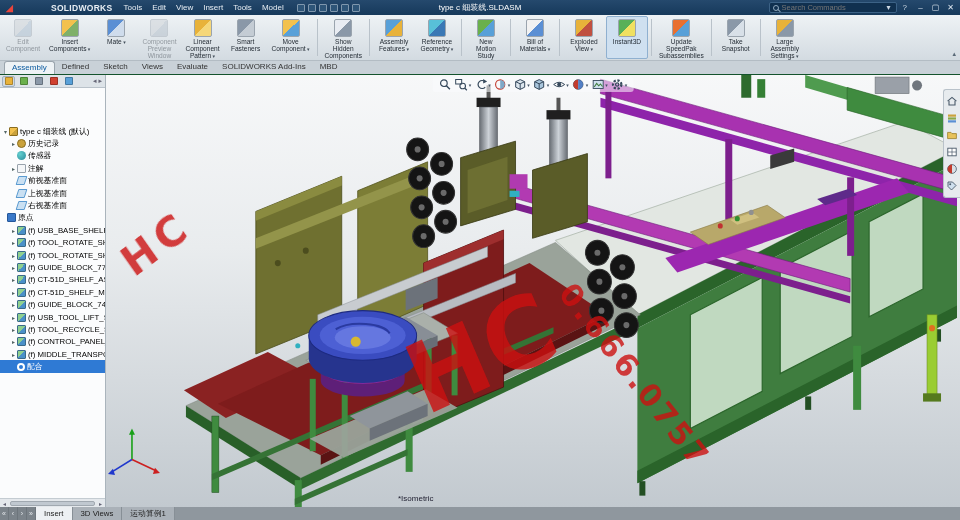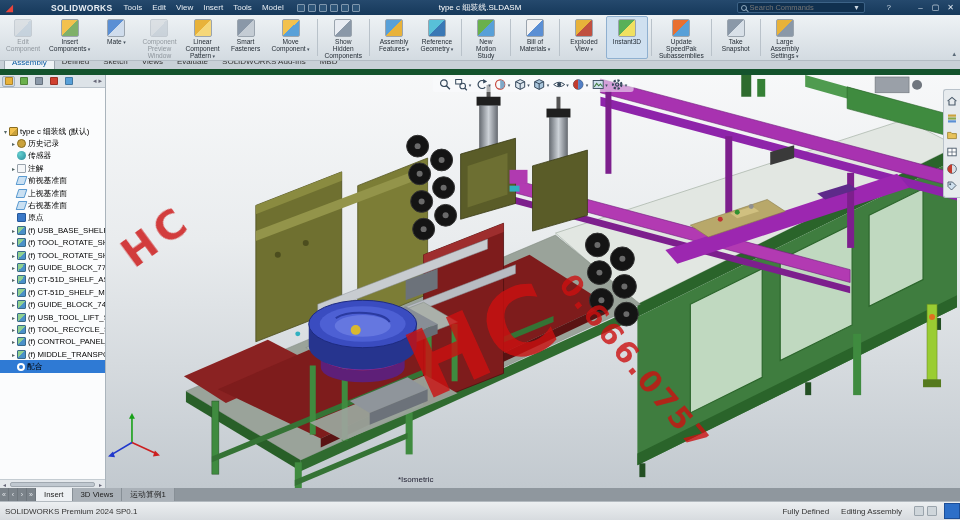--- a/index.html
+++ b/index.html
@@ -7,21 +7,21 @@
 #app{width:960px;height:520px;display:flex;flex-direction:column;}
 
 
 .titlebar{height:15px;background:linear-gradient(#25496d,#16395b);display:flex;align-items:center;color:#e8eef4;font-size:8px;padding:0 2px;position:relative;flex:none;}
 .swmark{color:#e8453c;font-size:9px;margin:0 2px 0 4px;font-weight:bold;}
 .swname{font-weight:bold;font-size:8.5px;letter-spacing:.3px;margin-right:6px;padding-left:36px;}
 .menu-item{padding:0 5px;cursor:default;}
 .qat{display:flex;gap:3px;margin-left:8px;align-items:center;}
 .qicon{width:8px;height:8px;border:1px solid #7f97ad;background:#2e5578;border-radius:1px;}
 .doctitle{position:absolute;left:50%;transform:translateX(-50%);font-size:8px;color:#fff;white-space:nowrap;}
-.tb-right{margin-left:auto;display:flex;align-items:center;gap:20px;}
+.tb-right{margin-left:auto;display:flex;align-items:center;gap:4px;}
 .searchbox{display:flex;align-items:center;background:#10304f;border:1px solid #3c6286;border-radius:2px;height:11px;width:128px;padding:0 3px;}
 .searchbox input{background:transparent;border:0;outline:0;color:#a9c0d4;font-size:7.5px;width:100%;font-family:"Liberation Sans",sans-serif;}
 .mag{width:6px;height:6px;border:1px solid #8fa8bd;border-radius:50%;position:relative;margin-right:3px;flex:none;}
 .mag::after{content:"";position:absolute;width:4px;height:1px;background:#8fa8bd;transform:rotate(45deg);right:-3px;bottom:-1px;}
 .tbicon{color:#cdd9e4;font-size:8px;padding:0 2px;}
 .winbtns{display:flex;}
 .winbtn{width:15px;text-align:center;font-size:8px;color:#dfe8f0;}
 
 
 .ribbon{height:46px;background:linear-gradient(#eef2f5,#d3dbe1);display:flex;align-items:stretch;position:relative;border-bottom:1px solid #b3bcc4;flex:none;}
@@ -29,35 +29,35 @@
 .rbtn{display:flex;flex-direction:column;align-items:center;justify-content:flex-start;padding:2px 3px 1px;min-width:42px;max-width:64px;border-radius:2px;border:1px solid transparent;}
 .rbtn.active{background:#cfe0f0;border:1px solid #8fb0d0;}
 .rbtn.disabled{opacity:.42;}
 .ribicon{width:18px;height:18px;border-radius:2px;border:1px solid #9aa4ae;margin-bottom:1px;flex:none;}
 .rlabel{font-size:6.6px;line-height:7.2px;color:#1f2730;text-align:center;white-space:pre-line;}
 .dd{font-size:5px;color:#44505c;}
 .rsep{width:1px;background:#b9c2ca;margin:3px 2px;flex:none;}
 .ribbon-collapse{position:absolute;right:4px;bottom:2px;font-size:7px;color:#5a6a78;}
 
 
-.tabrow{height:14px;background:#c9d1d8;display:flex;align-items:flex-end;padding-left:4px;border-bottom:6px solid #14532d;flex:none;}
+.tabrow{height:14px;background:#c9d1d8;display:flex;align-items:flex-end;padding-left:4px;border-bottom:1px solid #14532d;flex:none;}
 .rtab{font-size:8px;color:#333;padding:1px 7px 2px;border-radius:3px 3px 0 0;white-space:nowrap;}
 .rtab.active{background:#eef2f5;border:1px solid #9aa4ad;border-bottom:0;color:#0a5aa0;}
 
 
 .main{flex:1;display:flex;min-height:0;position:relative;}
 .leftpanel{width:106px;background:#eef1f4;border-right:1px solid #aab4bc;display:flex;flex-direction:column;flex:none;}
 .panel-tabs{height:13px;background:#dde3e8;border-bottom:1px solid #b9c2ca;display:flex;align-items:center;gap:2px;padding:0 2px;flex:none;}
 .ptab{width:13px;height:11px;display:flex;align-items:center;justify-content:center;border-radius:2px;}
 .ptab.first{background:#cfd9e2;border:1px solid #9fb0c0;}
 .ptab-ic{width:8px;height:8px;border-radius:1px;border:1px solid rgba(0,0,0,.25);}
 .panel-chevrons{margin-left:auto;color:#667;font-size:7px;display:flex;gap:2px;padding-right:1px;}
 .tree{flex:1;background:#fbfcfd;overflow:hidden;padding-top:1px;}
 .trow{display:flex;align-items:center;height:12.4px;white-space:nowrap;}
-.trow.sel{background:#2f7ad4;color:#000000;}
+.trow.sel{background:#2f7ad4;color:#ffffff;}
 .tarrow{width:7px;font-size:6px;color:#566;flex:none;text-align:center;}
 .trow.sel .tarrow{color:#fff;}
 .ticon{width:9px;height:9px;margin-right:2px;flex:none;border-radius:1px;}
 .tlabel{font-size:7.8px;overflow:hidden;}
 .ic-asm{background:linear-gradient(135deg,#f2c14e 55%,#caa23c 55%);border:1px solid #8a6d1f;}
 .ic-hist{background:#caa23c;border-radius:50%;border:1px solid #8a6d1f;}
 .ic-sensor{background:radial-gradient(circle at 3px 3px,#64d0d0,#2a8a9a);border-radius:50%;}
 .ic-ann{background:#f4f6f8;border:1px solid #98a2ac;}
 .ic-plane{background:rgba(90,160,220,.3);border:1px solid #5a9ad0;transform:skewX(-18deg);}
 .ic-origin{background:#3a78c8;border:1px solid #24579a;}
@@ -300,21 +300,21 @@
           <div class="trow" style="padding-left: 10px;">
             <span class="tarrow"> </span>
             <span class="ticon ic-plane"></span>
             <span class="tlabel">上视基准面</span>
           </div>
           <div class="trow" style="padding-left: 10px;">
             <span class="tarrow"> </span>
             <span class="ticon ic-plane"></span>
             <span class="tlabel">右视基准面</span>
           </div>
-          <div class="trow" style="padding-left: 10px;">
+          <div class="trow" style="padding-left: 0;">
             <span class="tarrow"> </span>
             <span class="ticon ic-origin"></span>
             <span class="tlabel">原点</span>
           </div>
           <div class="trow" style="padding-left: 10px;">
             <span class="tarrow">▸</span>
             <span class="ticon ic-part"></span>
             <span class="tlabel">(f) USB_BASE_SHELF_A</span>
           </div>
           <div class="trow" style="padding-left: 10px;">
@@ -683,25 +683,13 @@
         <span class="bnav">›</span>
         <span class="bnav">»</span>
       </span>
     <span id="bottom-tabs" style="display:flex;">
         <span class="btab active">Insert</span>
         <span class="btab">3D Views</span>
         <span class="btab">运动算例1</span>
       </span>
   </div>
 
-  <div class="statusbar">
-    <span>SOLIDWORKS Premium 2024 SP0.1</span>
-    <span class="sb-right">
-      <span>Fully Defined</span>
-      <span>Editing Assembly</span>
-      <span class="sb-icons">
-        <span class="sb-ic"></span>
-        <span class="sb-ic"></span>
-        <span class="sb-blue"></span>
-      </span>
-    </span>
-  </div>
 </div>
 
 </body></html>

